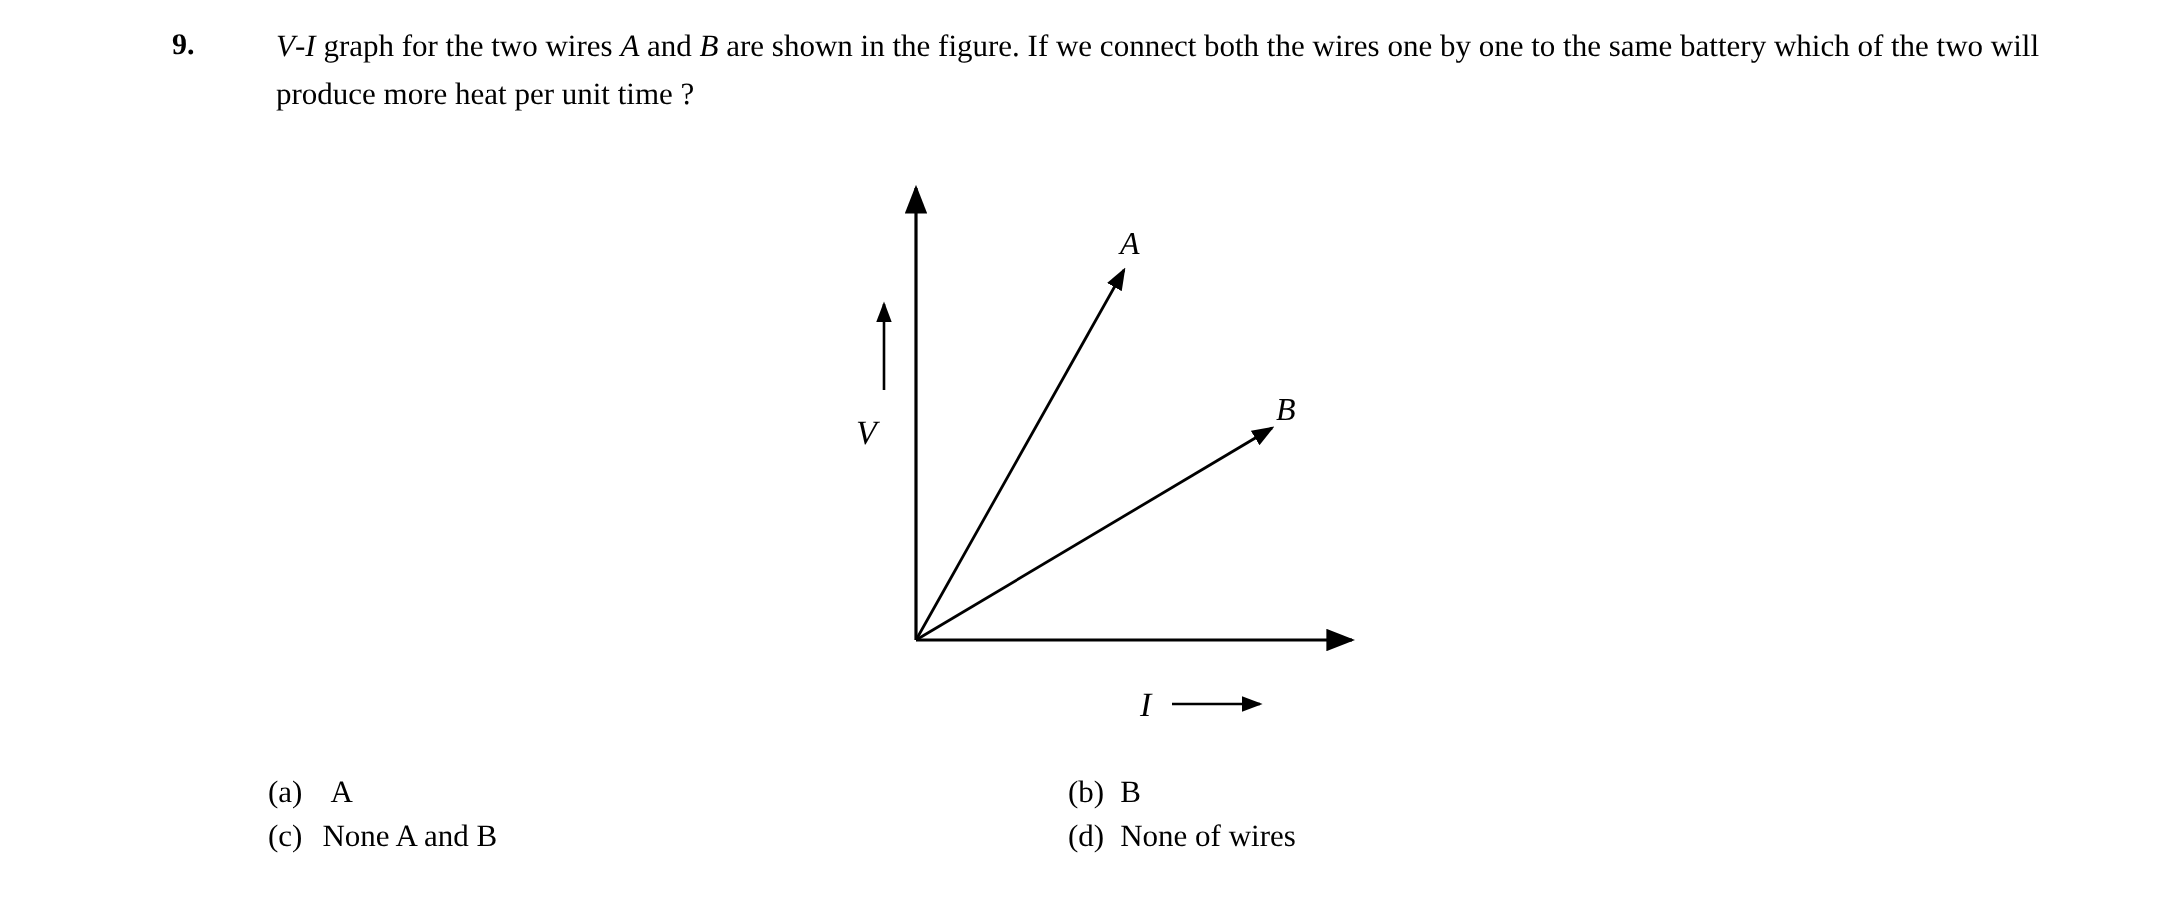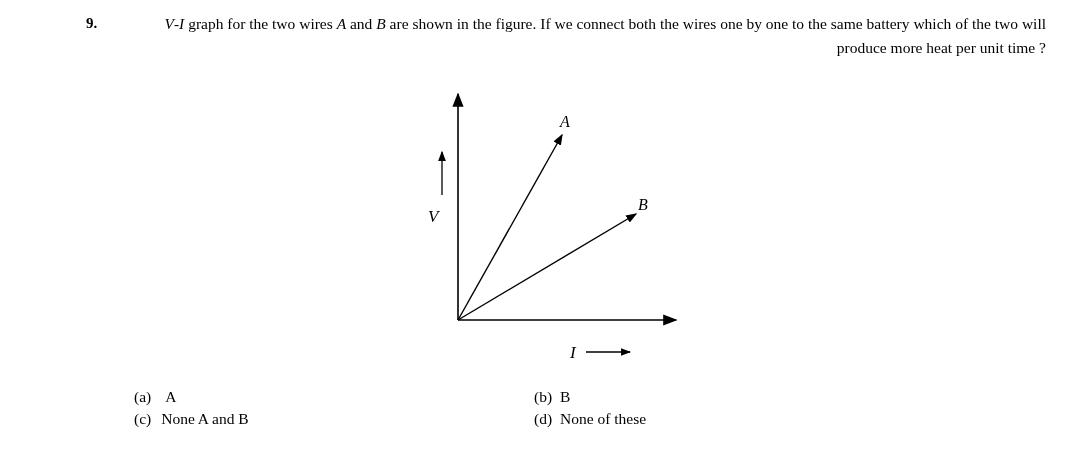--- a/index.html
+++ b/index.html
@@ -26,21 +26,21 @@
   .q-number {
     font-weight: bold;
     font-size: 15px;
     width: 52px;
     flex: 0 0 52px;
     line-height: 1.55;
   }
   .q-text {
     font-size: 15.5px;
     line-height: 1.55;
-    text-align: right;
+    text-align: left;
   }
   .q-text i {
     font-style: italic;
   }
   .figure {
     position: absolute;
     left: 420px;
     top: 80px;
     width: 300px;
     height: 290px;
@@ -123,16 +123,16 @@
       <span class="ans-label">B</span>
     </div>
   </div>
   <div class="ans-row">
     <div class="ans-cell ans-c">
       <span class="ans-tag">(c)</span>
       <span class="ans-label">None A and B</span>
     </div>
     <div class="ans-cell ans-d">
       <span class="ans-tag">(d)</span>
-      <span class="ans-label">None of these</span>
+      <span class="ans-label">None of wires</span>
     </div>
   </div>
 </div>
 
 </body></html>

